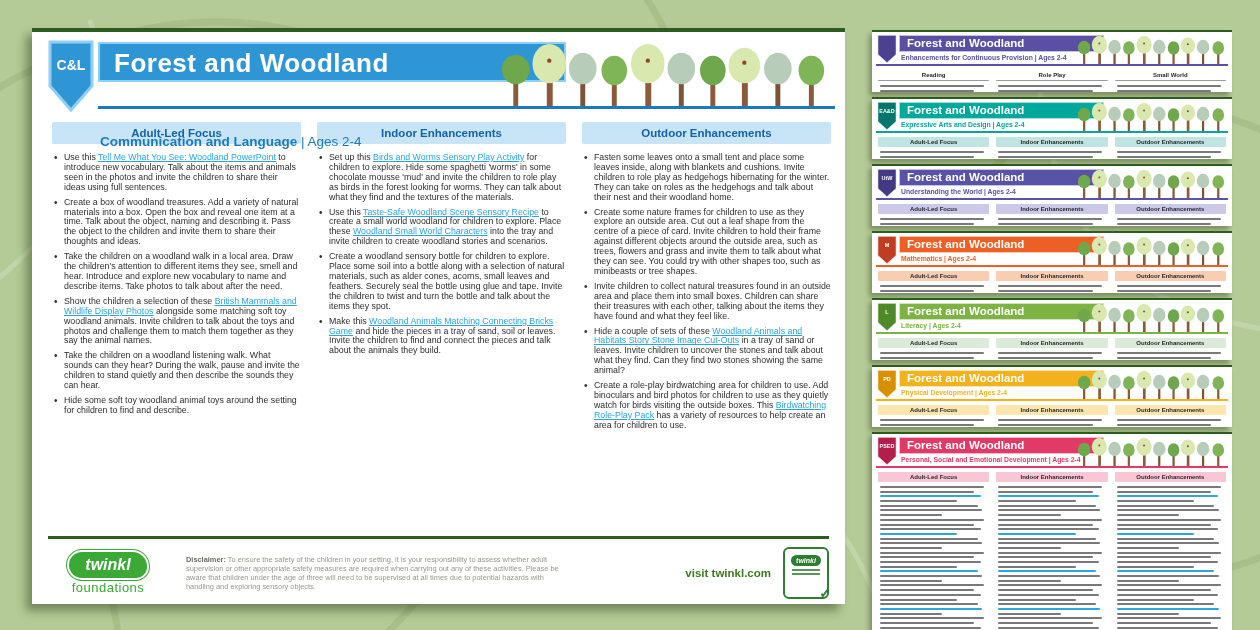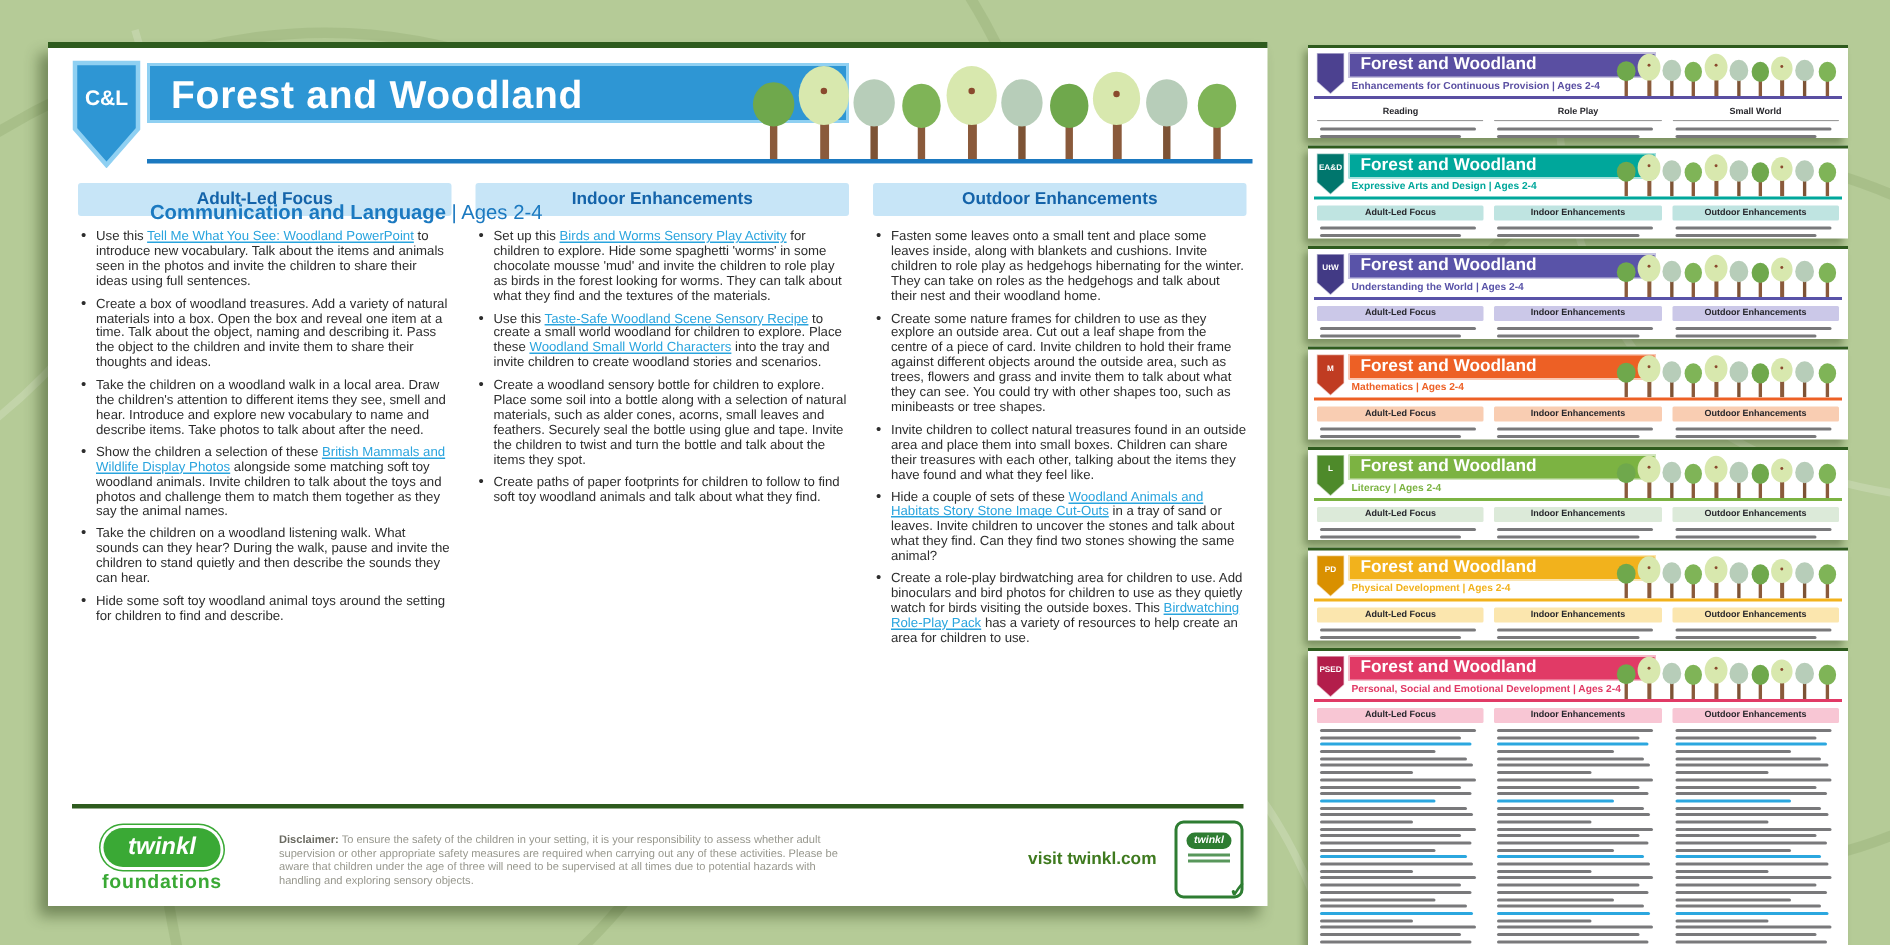--- a/index.html
+++ b/index.html
@@ -39,21 +39,21 @@
   .link{color:#29a4de;text-decoration:underline;cursor:pointer;}
   
   .footer-rule{position:absolute;left:16px;right:16px;top:504px;height:3px;background:#2e5b1e;}
   .footer{position:absolute;left:16px;right:16px;top:512px;height:58px;display:flex;align-items:center;}
   .tf-logo{width:120px;text-align:center;}
   .cloud{
     display:inline-block;background:#3aa935;color:#fff;font-weight:bold;font-style:italic;
     font-size:16px;padding:4px 16px;border-radius:16px 18px 14px 16px;
     box-shadow:0 0 0 2px #fff, 0 0 0 3px #3aa935;
   }
-  .found{color:#3aa935;font-weight:bold;font-size:13px;letter-spacing:.5px;margin-top:2px;}
+  .found{color:#3aa935;font-weight:normal;font-size:13px;letter-spacing:.5px;margin-top:2px;}
   .disclaimer{max-width:380px;margin-left:18px;font-size:7.4px;line-height:9.2px;color:#97978d;}
   .disclaimer b{color:#6b6b62;}
   .visit{margin-left:auto;color:#3f7a1f;font-weight:bold;font-size:11.5px;margin-right:12px;}
   .qs{
     width:42px;height:48px;border:2px solid #2e7d32;border-radius:6px;background:#fff;
     position:relative;text-align:center;
   }
   .qs .mini{
     display:inline-block;margin-top:5px;background:#2e7d32;color:#fff;font-weight:bold;font-style:italic;
     font-size:7px;padding:2px 5px;border-radius:7px;
@@ -164,21 +164,21 @@
           <li><span>Take the children on a woodland listening walk. What sounds can they hear? During the walk, pause and invite the children to stand quietly and then describe the sounds they can hear.</span></li>
           <li><span>Hide some soft toy woodland animal toys around the setting for children to find and describe.</span></li>
         </ul>
     </div>
     <div class="col">
       <div class="col-head">Indoor Enhancements</div>
       <ul>
           <li><span>Set up this </span><span class="link">Birds and Worms Sensory Play Activity</span><span> for children to explore. Hide some spaghetti 'worms' in some chocolate mousse 'mud' and invite the children to role play as birds in the forest looking for worms. They can talk about what they find and the textures of the materials.</span></li>
           <li><span>Use this </span><span class="link">Taste-Safe Woodland Scene Sensory Recipe</span><span> to create a small world woodland for children to explore. Place these </span><span class="link">Woodland Small World Characters</span><span> into the tray and invite children to create woodland stories and scenarios.</span></li>
           <li><span>Create a woodland sensory bottle for children to explore. Place some soil into a bottle along with a selection of natural materials, such as alder cones, acorns, small leaves and feathers. Securely seal the bottle using glue and tape. Invite the children to twist and turn the bottle and talk about the items they spot.</span></li>
-          <li><span>Create paths of paper footprints for children to follow to find soft toy woodland animals and talk about what they find.</span></li>
+          <li><span>Make this </span><span class="link">Woodland Animals Matching Connecting Bricks Game</span><span> and hide the pieces in a tray of sand, soil or leaves. Invite the children to find and connect the pieces and talk about the animals they build.</span></li>
         </ul>
     </div>
     <div class="col">
       <div class="col-head">Outdoor Enhancements</div>
       <ul>
           <li><span>Fasten some leaves onto a small tent and place some leaves inside, along with blankets and cushions. Invite children to role play as hedgehogs hibernating for the winter. They can take on roles as the hedgehogs and talk about their nest and their woodland home.</span></li>
           <li><span>Create some nature frames for children to use as they explore an outside area. Cut out a leaf shape from the centre of a piece of card. Invite children to hold their frame against different objects around the outside area, such as trees, flowers and grass and invite them to talk about what they can see. You could try with other shapes too, such as minibeasts or tree shapes.</span></li>
           <li><span>Invite children to collect natural treasures found in an outside area and place them into small boxes. Children can share their treasures with each other, talking about the items they have found and what they feel like.</span></li>
           <li><span>Hide a couple of sets of these </span><span class="link">Woodland Animals and Habitats Story Stone Image Cut-Outs</span><span> in a tray of sand or leaves. Invite children to uncover the stones and talk about what they find. Can they find two stones showing the same animal?</span></li>
           <li><span>Create a role-play birdwatching area for children to use. Add binoculars and bird photos for children to use as they quietly watch for birds visiting the outside boxes. This </span><span class="link">Birdwatching Role-Play Pack</span><span> has a variety of resources to help create an area for children to use.</span></li>

